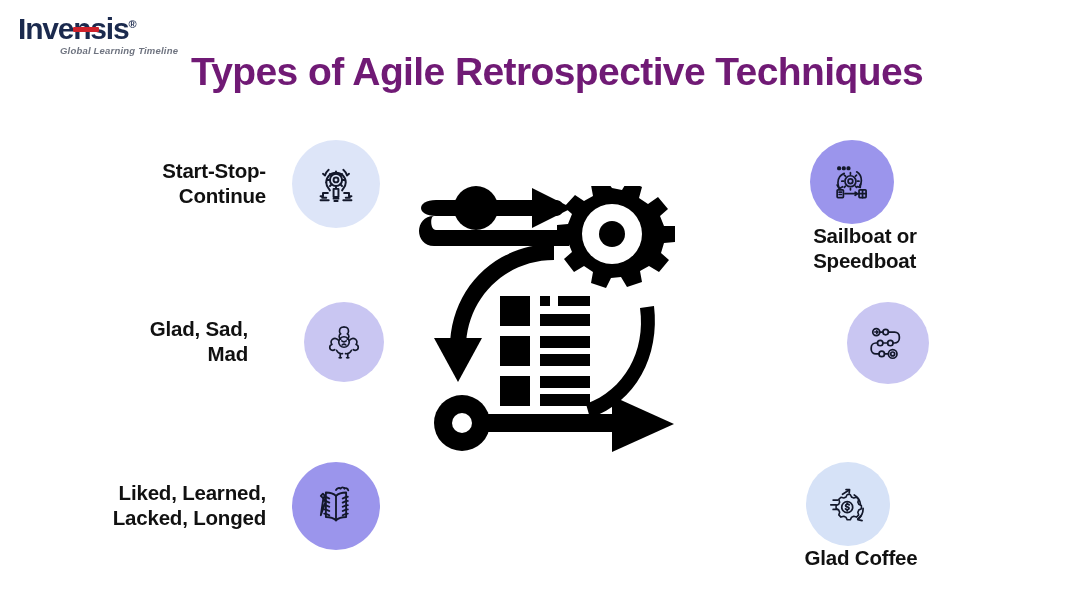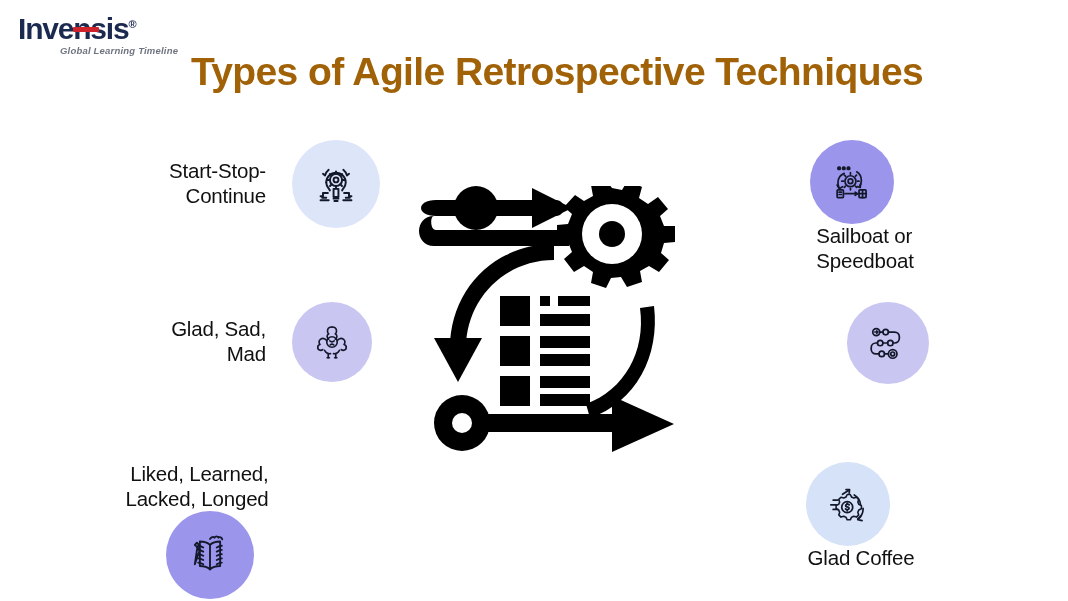--- a/index.html
+++ b/index.html
@@ -25,44 +25,44 @@
   .logo-tag{
     margin-top:1px;margin-left:42px;
     font-size:9.5px;font-style:italic;font-weight:bold;
     color:#6f7480;letter-spacing:.2px;white-space:nowrap;
   }
 
   
   .title{
     position:absolute;left:0;right:0;top:50px;text-align:center;
     font-size:39px;font-weight:bold;letter-spacing:-.6px;
-    color:#a16207;
+    color:#701a75;
     padding-left:46px;
   }
 
   
   .item{position:absolute;display:flex;align-items:center;}
   .item.left{flex-direction:row;}
   .item.right{flex-direction:column;}
   .bubble{
     border-radius:50%;flex:0 0 auto;
     display:flex;align-items:center;justify-content:center;
   }
   .bubble svg{display:block;}
   .lbl{
-    font-size:20.5px;font-weight:normal;line-height:1.2;color:#111;
+    font-size:20.5px;font-weight:bold;line-height:1.2;color:#111;
     letter-spacing:-.2px;white-space:pre-line;
   }
   .item.left .lbl{text-align:right;margin-right:26px;}
   .item.right .lbl{text-align:left;margin-left:26px;}
 
   
   #item-start   {left:60px; top:140px; width:320px;}
-  #item-glad    {left:52px; top:302px; width:320px;}
-  #item-liked   {left:40px; top:462px; width:340px;flex-direction:column;}
+  #item-glad    {left:64px; top:302px; width:320px;gap:30px;}
+  #item-liked   {left:40px; top:462px; width:340px;}
   #item-start .lbl,#item-glad .lbl,#item-liked .lbl{flex:1;}
 
   #item-sailboat{left:692px;top:140px;width:320px;}
   #item-timeline{left:748px;top:302px;width:280px;}
   #item-lean    {left:688px;top:462px;width:320px;}
 
   
   .center-art{position:absolute;left:404px;top:186px;width:292px;height:290px;}
 
   

